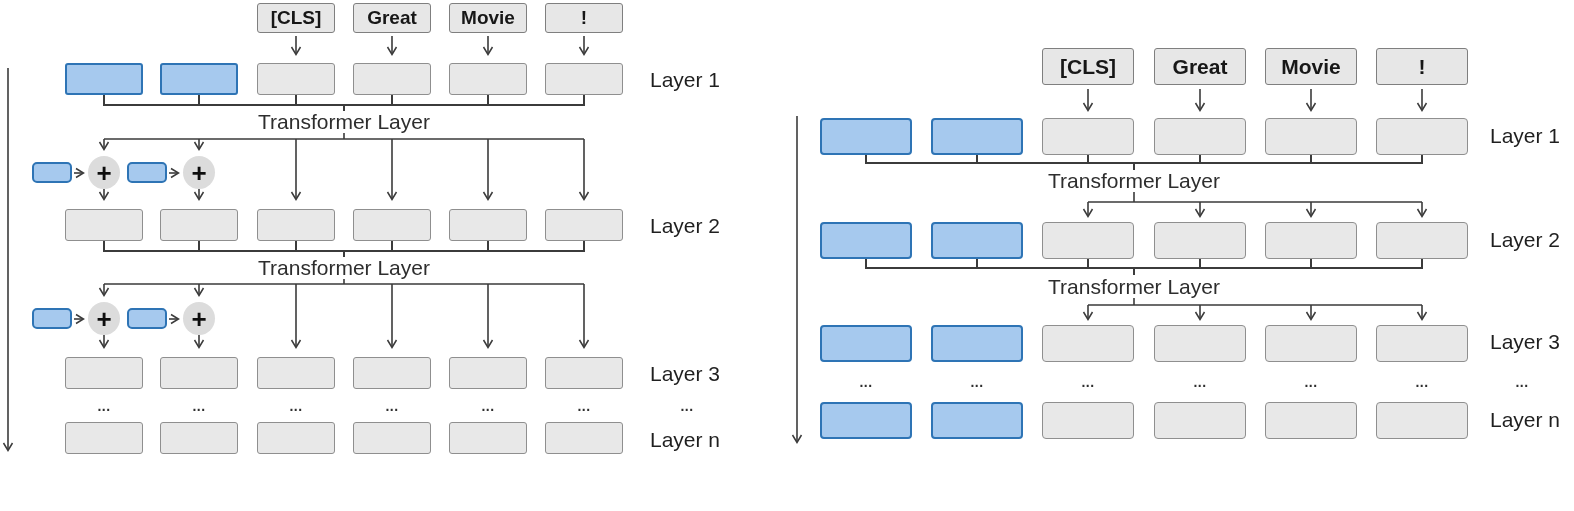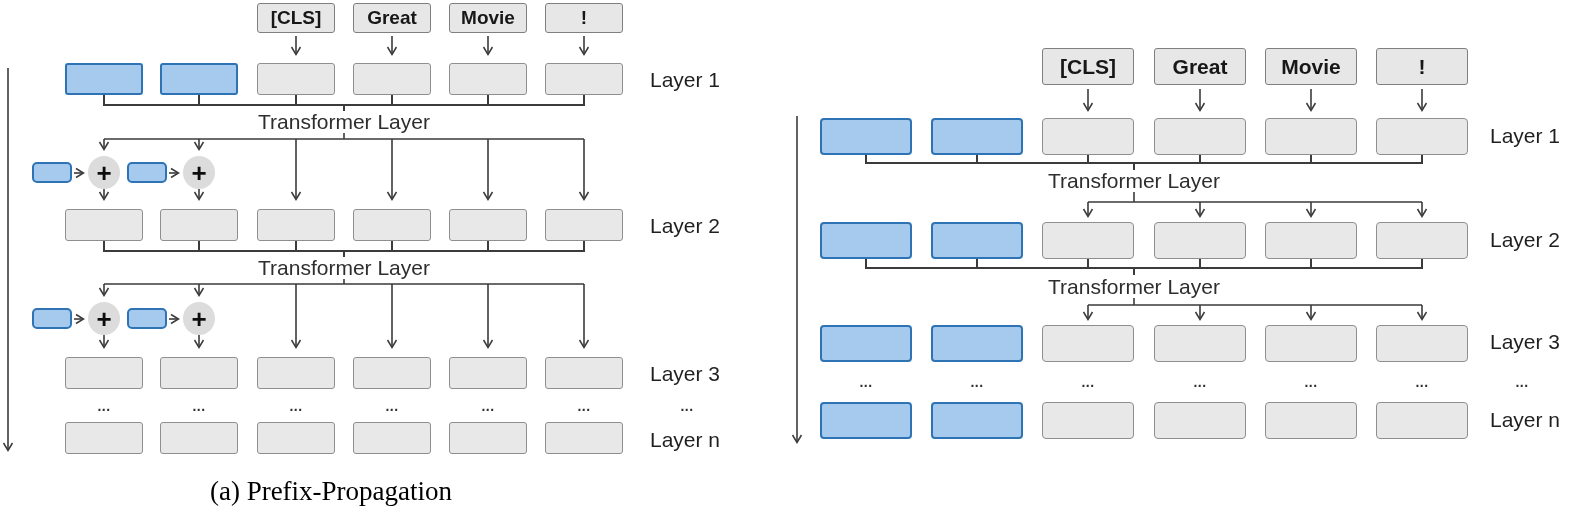--- a/index.html
+++ b/index.html
@@ -152,21 +152,20 @@
   <div class="box hidden-l" style="left:257px; top:422px;"></div>
   <div class="box hidden-l" style="left:353px; top:422px;"></div>
   <div class="box hidden-l" style="left:449px; top:422px;"></div>
   <div class="box hidden-l" style="left:545px; top:422px;"></div>
 
   <div class="layer-label" style="left:650px; top:80px;">Layer 1</div>
   <div class="layer-label" style="left:650px; top:226px;">Layer 2</div>
   <div class="layer-label" style="left:650px; top:374px;">Layer 3</div>
   <div class="layer-label" style="left:650px; top:440px;">Layer n</div>
 
-  <div class="caption" style="left:331px; top:476px;">(a) Prefix-Propagation</div>
 
   <div class="box token token-r" style="left:1042px; top:48px;">[CLS]</div>
   <div class="box token token-r" style="left:1154px; top:48px;">Great</div>
   <div class="box token token-r" style="left:1265px; top:48px;">Movie</div>
   <div class="box token token-r" style="left:1376px; top:48px;">!</div>
 
   <div class="box prefix-r" style="left:820px;  top:118px;"></div>
   <div class="box prefix-r" style="left:931px;  top:118px;"></div>
   <div class="box hidden-r" style="left:1042px; top:118px;"></div>
   <div class="box hidden-r" style="left:1154px; top:118px;"></div>

